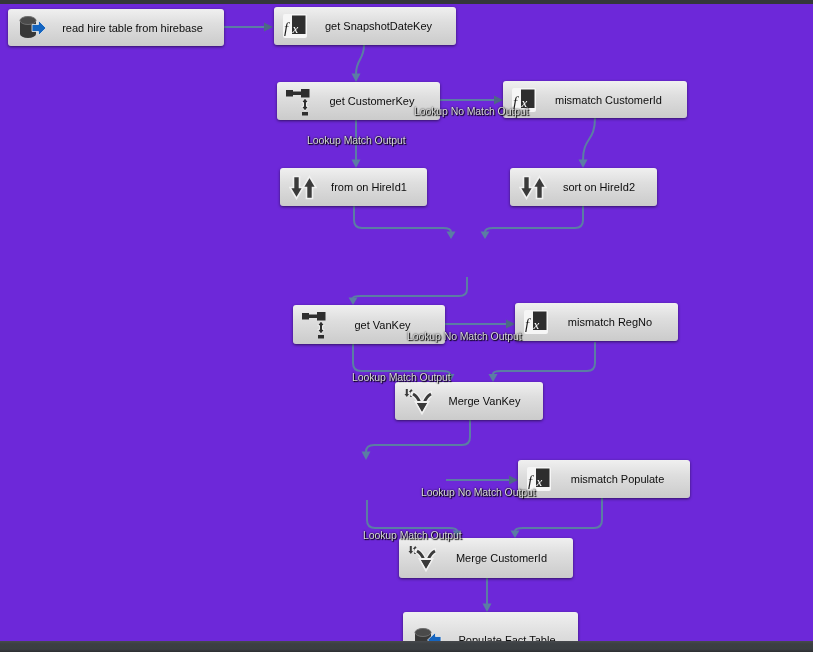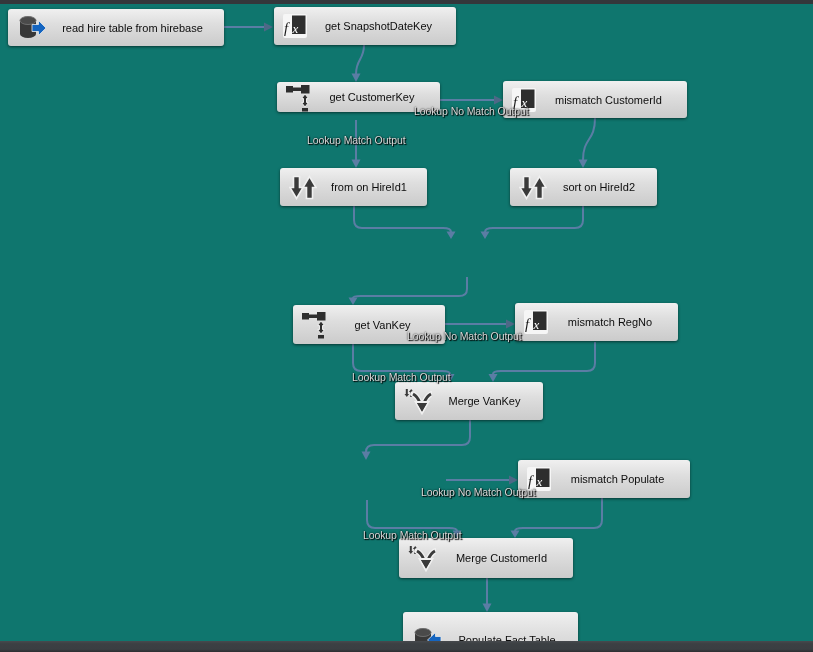--- a/index.html
+++ b/index.html
@@ -1,18 +1,18 @@
 <!DOCTYPE html>
 <html><head>
 <meta charset="utf-8">
 <style>
   html,body{margin:0;padding:0;background:#1b1b1b;}
   .stage{
     position:relative;width:813px;height:652px;overflow:hidden;
-    background:#0f766e;
+    background:#6d28d9;
     font-family:"Liberation Sans",sans-serif;
   }
   .topbar{position:absolute;left:0;top:0;width:813px;height:4px;background:#34373b;z-index:4;}
   .bottombar{
     position:absolute;left:0;top:641px;width:813px;height:11px;z-index:4;
     background:linear-gradient(180deg,#474a4e 0%,#3c4043 25%,#3a3e42 75%,#2c2e31 100%);
   }
   svg.edges{position:absolute;left:0;top:0;z-index:1;}
   svg.edges path{stroke:#5b7da4;stroke-width:2;fill:none;}
   svg.edges polygon{fill:#5b7da4;}
@@ -127,21 +127,21 @@
       <svg width="24" height="24" viewBox="0 0 24 24">
         <rect x="0" y="0" width="24" height="24" rx="2" fill="#f6f6f6"></rect>
         <rect x="9" y="1.5" width="13.5" height="18.5" fill="#2e2e2e"></rect>
         <text x="1" y="19" font-size="15" font-style="italic" font-family="'Liberation Serif',serif" fill="#1b1b1b">f</text>
         <text x="9.5" y="19" font-size="13" font-style="italic" font-family="'Liberation Serif',serif" fill="#ffffff">x</text>
       </svg>
     </span>
     <span class="nlabel">get SnapshotDateKey</span>
   </div>
 
-  <div class="node" style="left:277px;top:82px;width:163px;height:30px">
+  <div class="node" style="left:277px;top:82px;width:163px;height:38px">
     <span class="icon">
       <svg width="24" height="29" viewBox="0 0 24 29">
         <rect x="0" y="3" width="7" height="6.5" fill="#2e2e2e"></rect>
         <rect x="4" y="4.5" width="13" height="3.5" fill="#2e2e2e"></rect>
         <rect x="15" y="2" width="8.5" height="8.5" fill="#2e2e2e"></rect>
         <path d="M19 11 L22.5 15.5 H20.5 V19.5 H22.5 L19 24 L15.5 19.5 H17.5 V15.5 H15.5 Z" fill="#2e2e2e" stroke="#ececec" stroke-width="1"></path>
         <rect x="16" y="25" width="6" height="3.5" fill="#2e2e2e"></rect>
       </svg>
     </span>
     <span class="nlabel">get CustomerKey</span>

